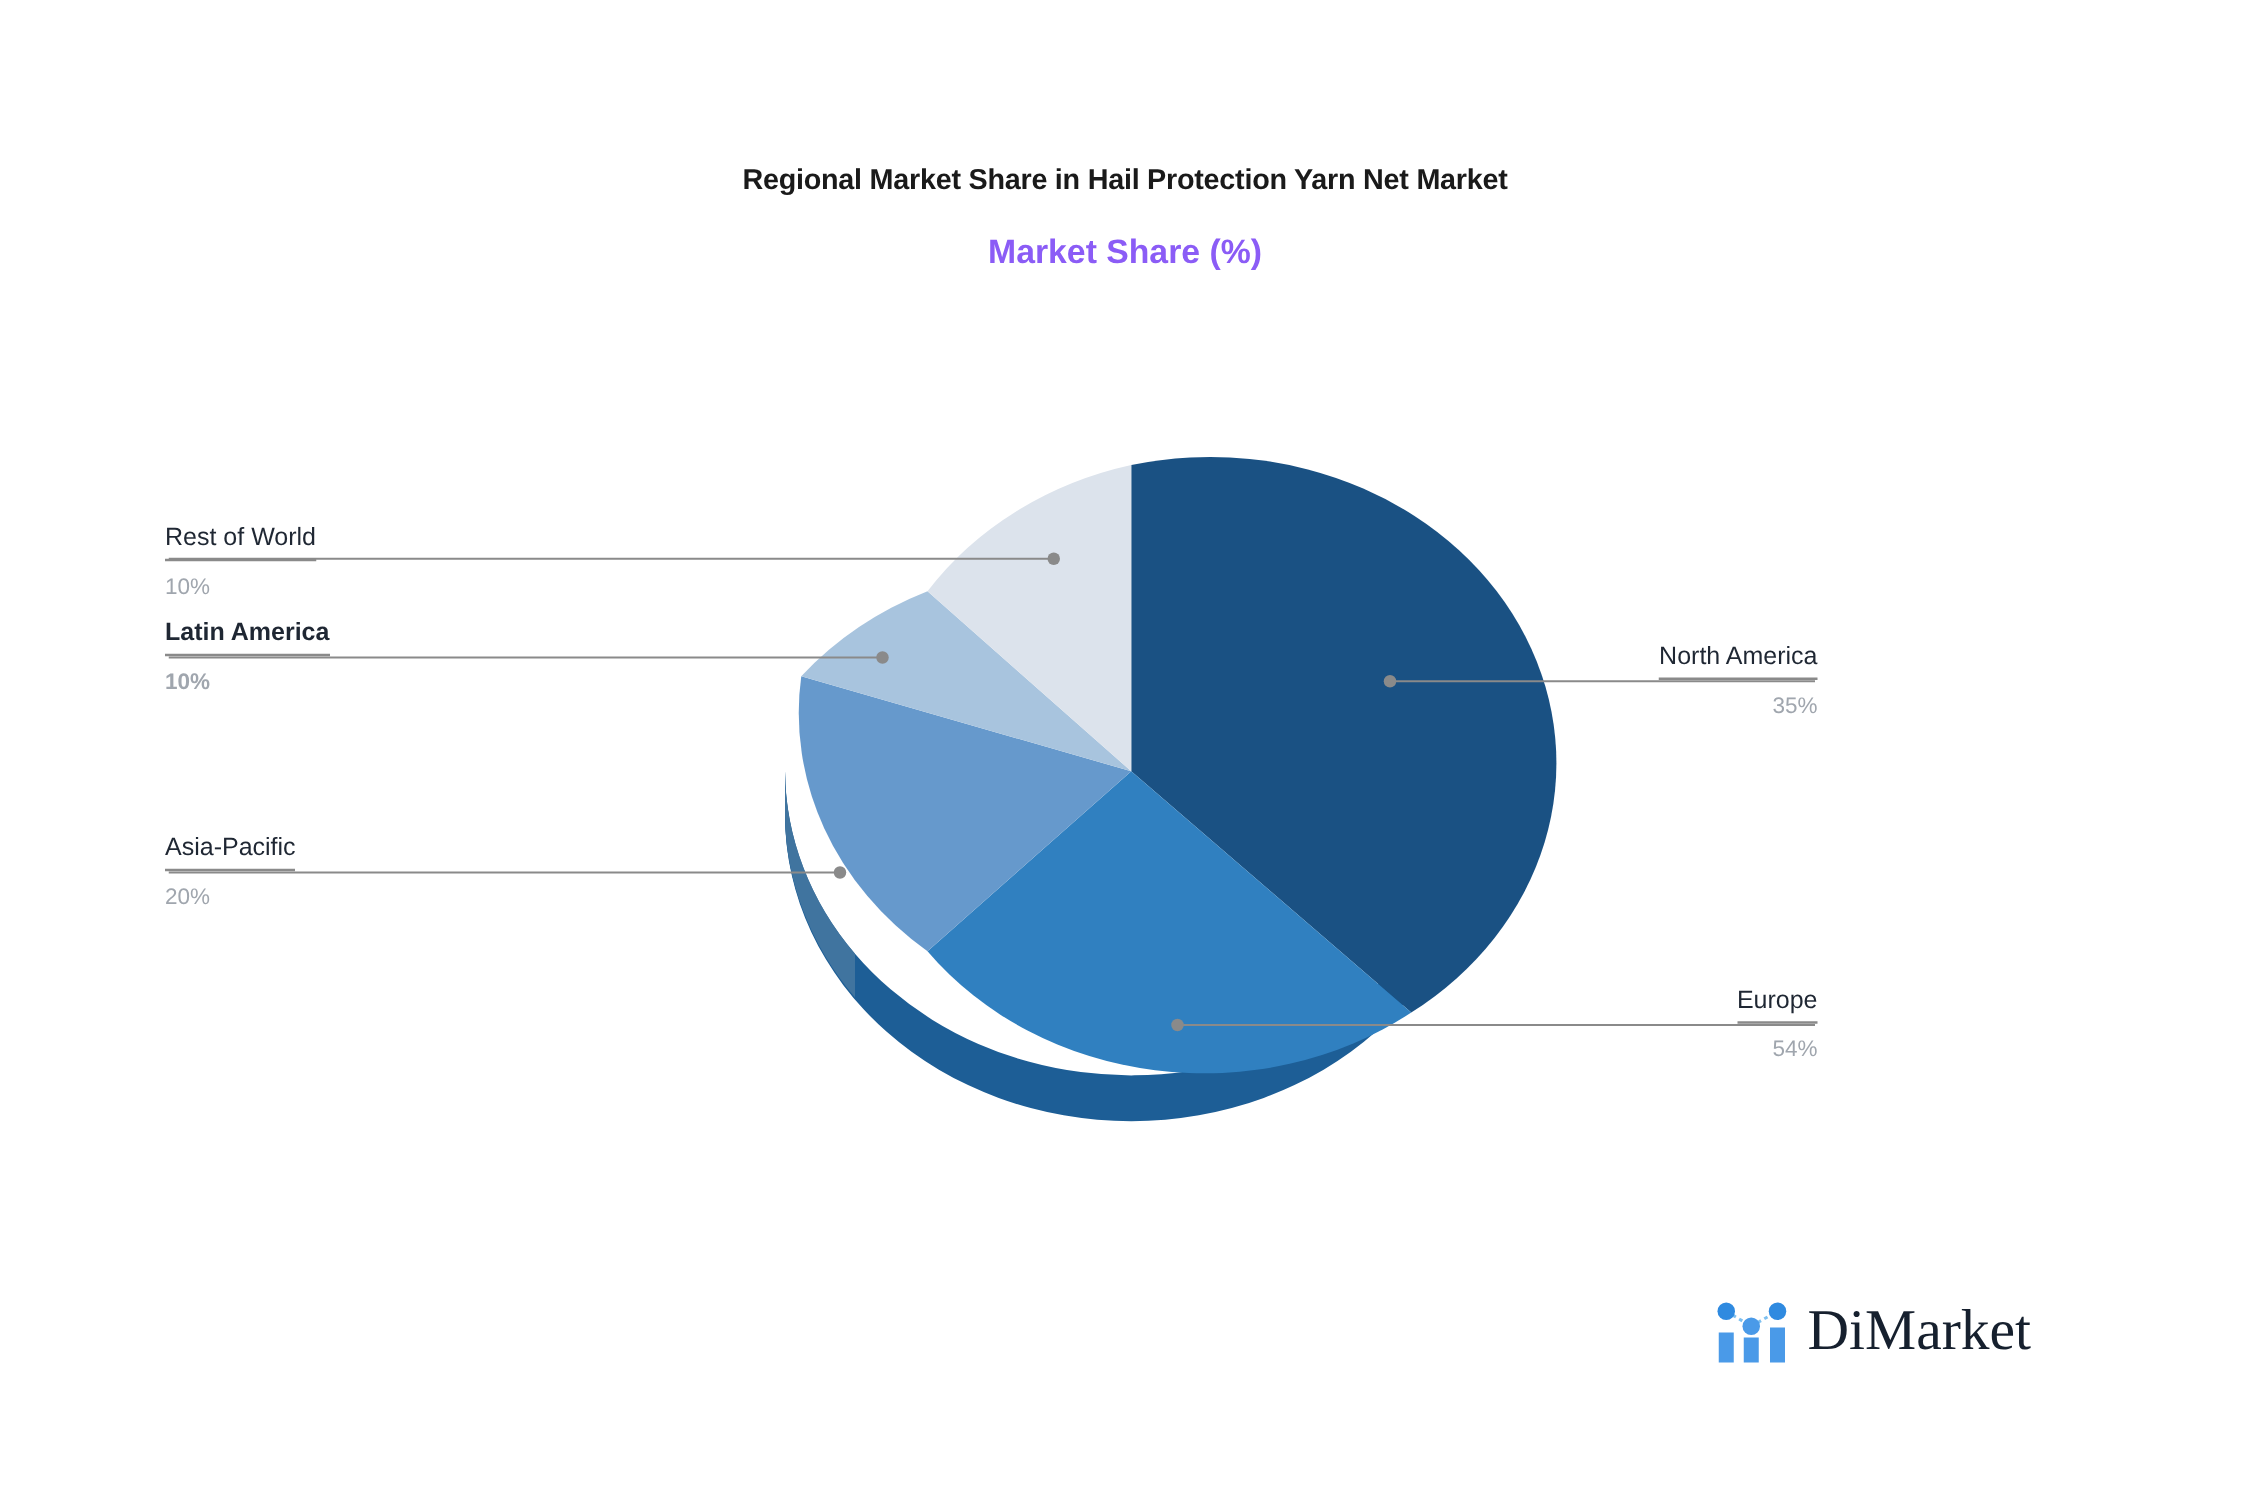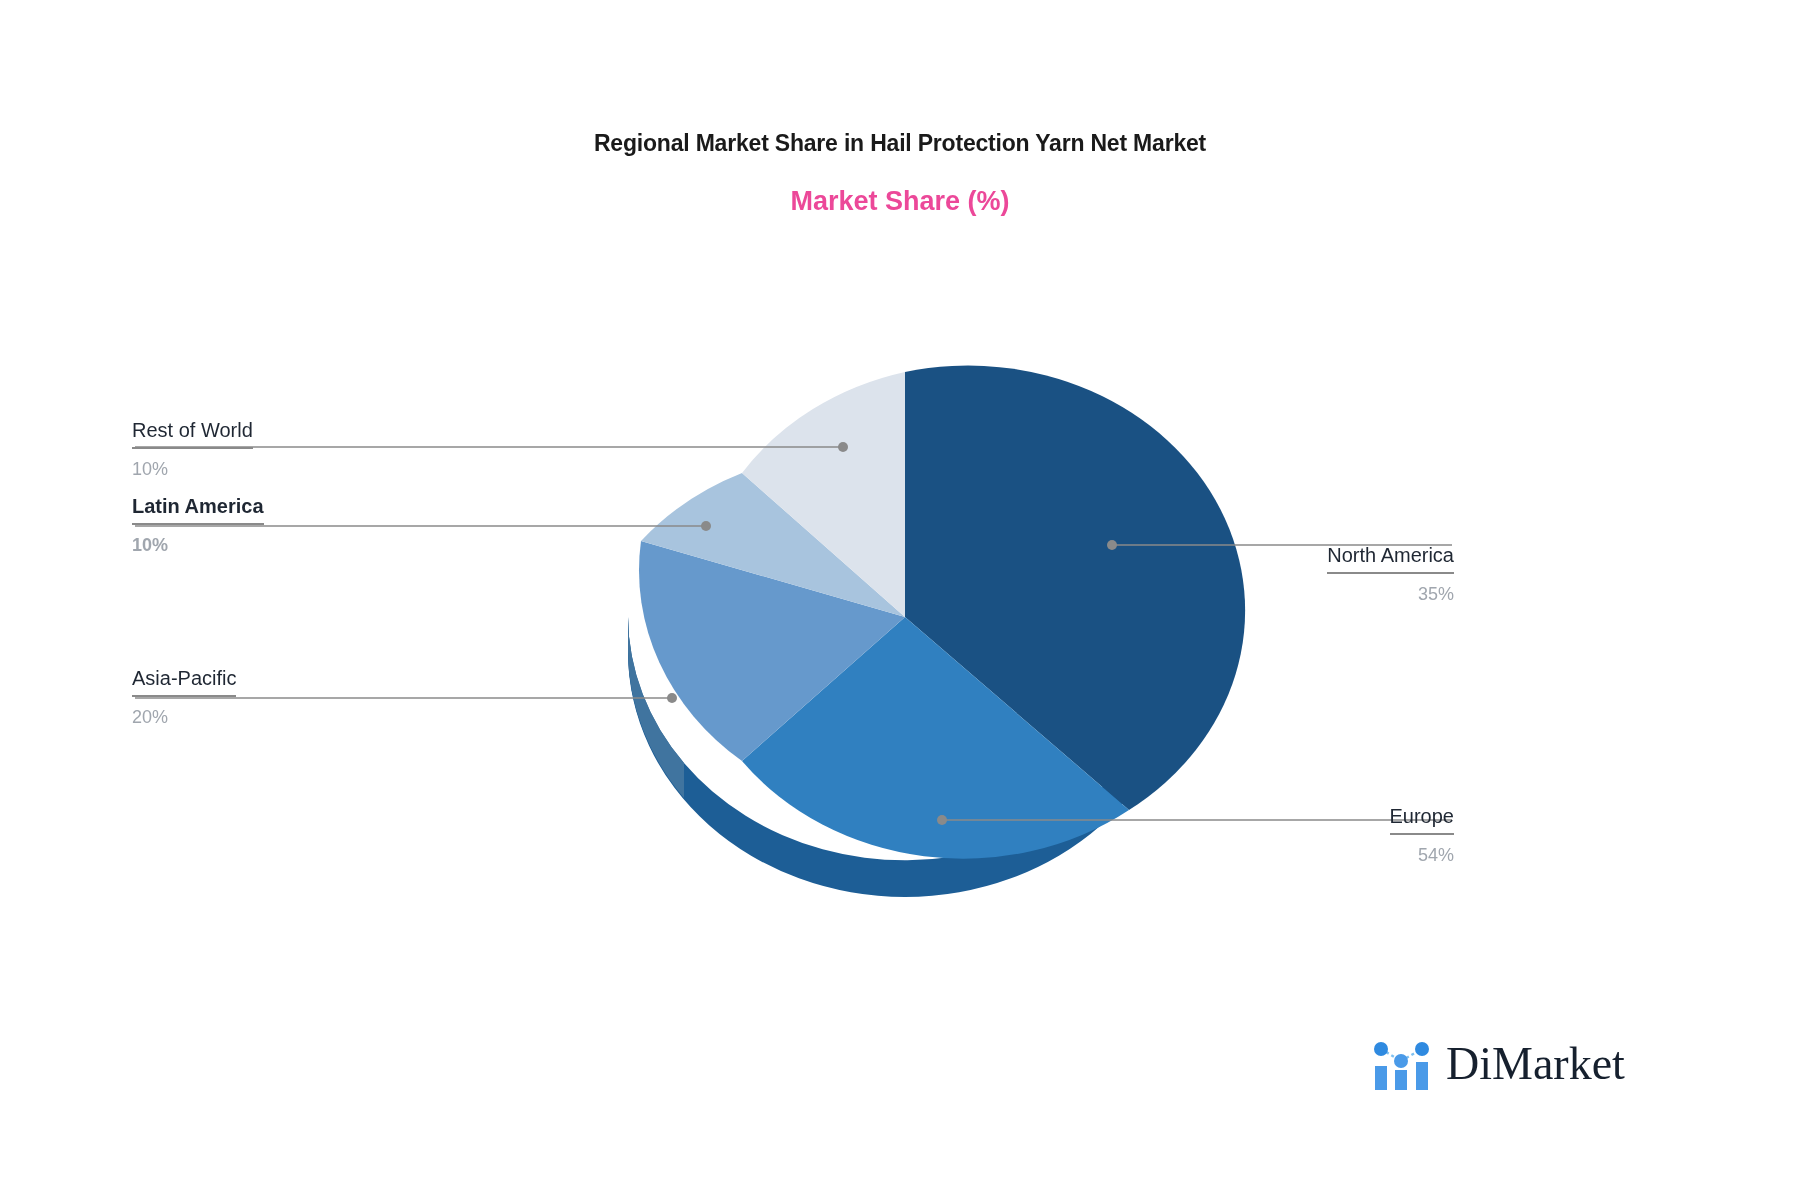--- a/index.html
+++ b/index.html
@@ -17,21 +17,21 @@
     position:absolute;left:0;right:0;top:130px;
     text-align:center;
     font-size:23px;font-weight:bold;
     color:#1a1a1a;
     letter-spacing:-0.2px;
   }
   .subtitle{
     position:absolute;left:0;right:0;top:186px;
     text-align:center;
     font-size:27px;font-weight:bold;
-    color:#ec4899;
+    color:#8b5cf6;
   }
 
   
   svg.pie{position:absolute;left:0;top:0;width:1800px;height:1196px;}
 
   
   .lbl{position:absolute;}
   .lbl .name{
     font-size:20px;color:#1f2733;white-space:nowrap;line-height:34px;
   }
@@ -105,27 +105,27 @@
       <div style="height: 1.6px; background: rgb(138, 138, 138); width: 100%;"></div>
     <div class="val">10%</div>
   </div>
 
   <div class="lbl left" style="left:132px;top:661px;">
     <div class="name">Asia-Pacific</div>
       <div style="height: 1.6px; background: rgb(138, 138, 138); width: 100%;"></div>
     <div class="val">20%</div>
   </div>
 
-  <div class="lbl right" style="right:346px;top:508px;margin-top:30px;">
+  <div class="lbl right" style="right:346px;top:508px;">
     <div class="name">North America</div>
       <div style="height: 1.6px; background: rgb(138, 138, 138); width: 100%;"></div>
     <div class="val">35%</div>
   </div>
 
-  <div class="lbl right" style="right:346px;top:783px;margin-top:16px;">
+  <div class="lbl right" style="right:346px;top:783px;">
     <div class="name">Europe</div>
       <div style="height: 1.6px; background: rgb(138, 138, 138); width: 100%;"></div>
     <div class="val">54%</div>
   </div>
 
   <div class="logo">
     <svg width="60" height="56" viewBox="0 0 60 56">
       <line x1="9" y1="13" x2="29" y2="25" stroke="#7ec0f0" stroke-width="2.4" stroke-dasharray="3 3"></line>
       <line x1="29" y1="25" x2="50" y2="13" stroke="#7ec0f0" stroke-width="2.4" stroke-dasharray="3 3"></line>
       <circle cx="9" cy="13" r="7.0" fill="#2f8ae0"></circle>

